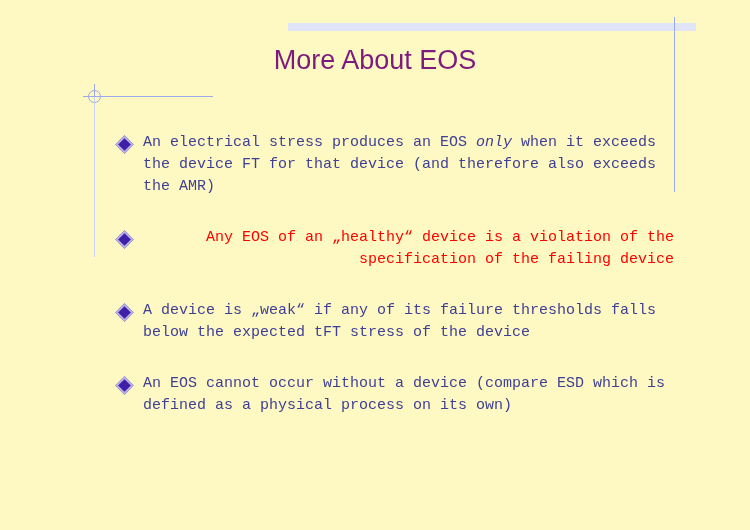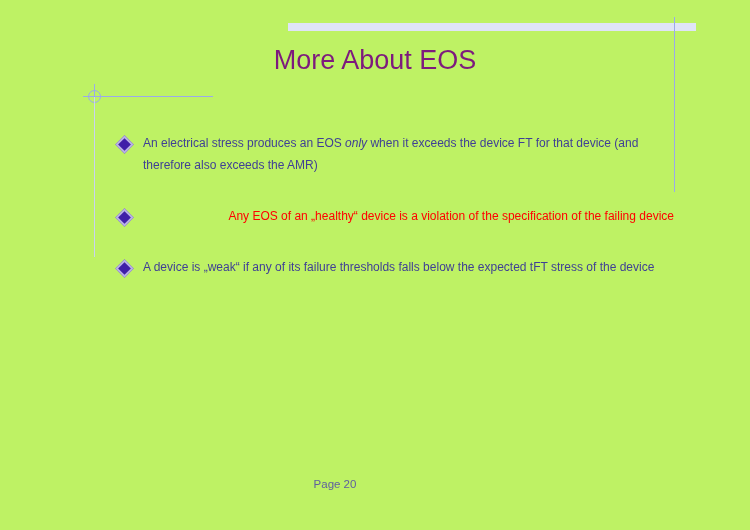--- a/index.html
+++ b/index.html
@@ -7,21 +7,21 @@
     padding: 0;
     background: #ffffff;
   }
   body {
     font-family: "Liberation Sans", sans-serif;
   }
   #slide {
     position: relative;
     width: 750px;
     height: 530px;
-    background: #bef264;
+    background: #fef9c3;
     overflow: hidden;
   }
 
   
   #top-band {
     position: absolute;
     left: 288px;
     top: 23px;
     width: 408px;
     height: 8px;
@@ -117,23 +117,24 @@
   .diamond {
     width: 9px;
     height: 9px;
     background: #3f1fa8;
     border: 2px solid #b9b2e4;
     transform: rotate(45deg);
     margin-left: 4px;
   }
   .bullet-text {
     flex: 1 1 auto;
-    font-size: 12px;
+    font-size: 15px;
     line-height: 22px;
     color: #3f3f95;
+    font-family: Liberation Mono, monospace;
   }
   .bullet-text.red {
     color: #ff0000;
     text-align: right;
   }
   .bullet-text em {
     font-style: italic;
   }
 
   
@@ -183,18 +184,23 @@
       <div class="bullet-text red">Any EOS of an „healthy“ device  is a violation of the specification of the failing device</div>
     </div>
 
     <div class="bullet-row">
       <div class="bullet-marker">
         <div class="diamond"></div>
       </div>
       <div class="bullet-text">A device is „weak“ if any of its failure thresholds falls below the expected tFT stress of the device</div>
     </div>
 
+    <div class="bullet-row">
+      <div class="bullet-marker">
+        <div class="diamond"></div>
+      </div>
+      <div class="bullet-text">An EOS cannot occur without a device (compare ESD which is defined as a physical process on its own)</div>
+    </div>
 
   </div>
 
-  <div id="page-number">Page 20</div>
 
 </div>
 
 </body></html>

